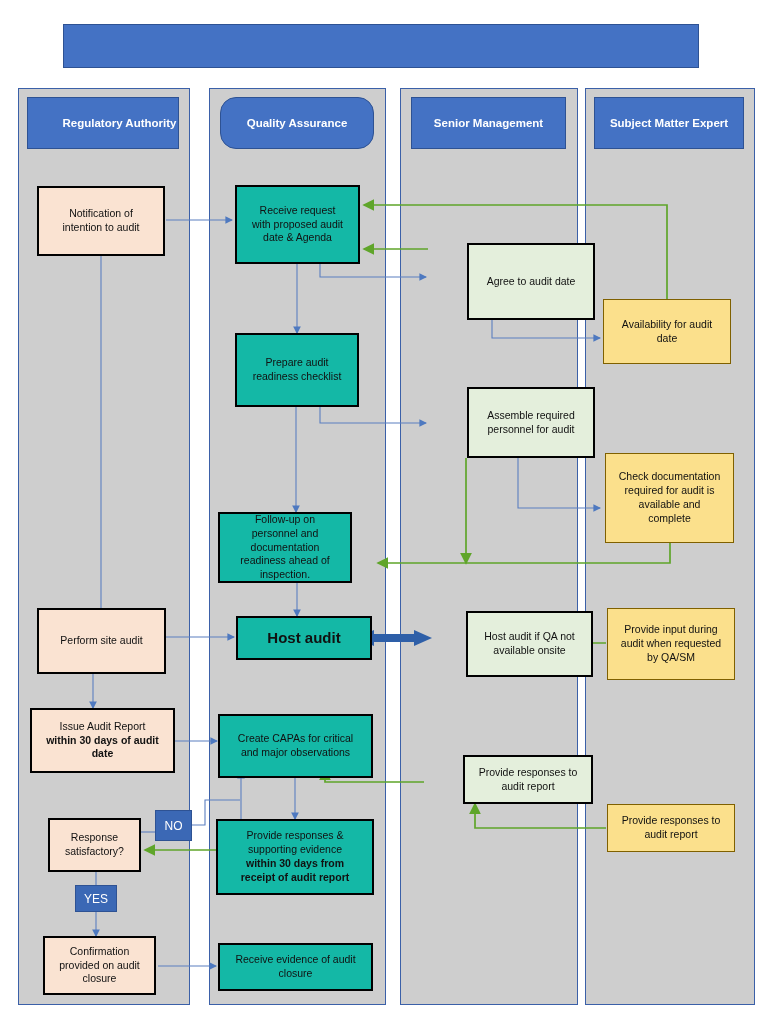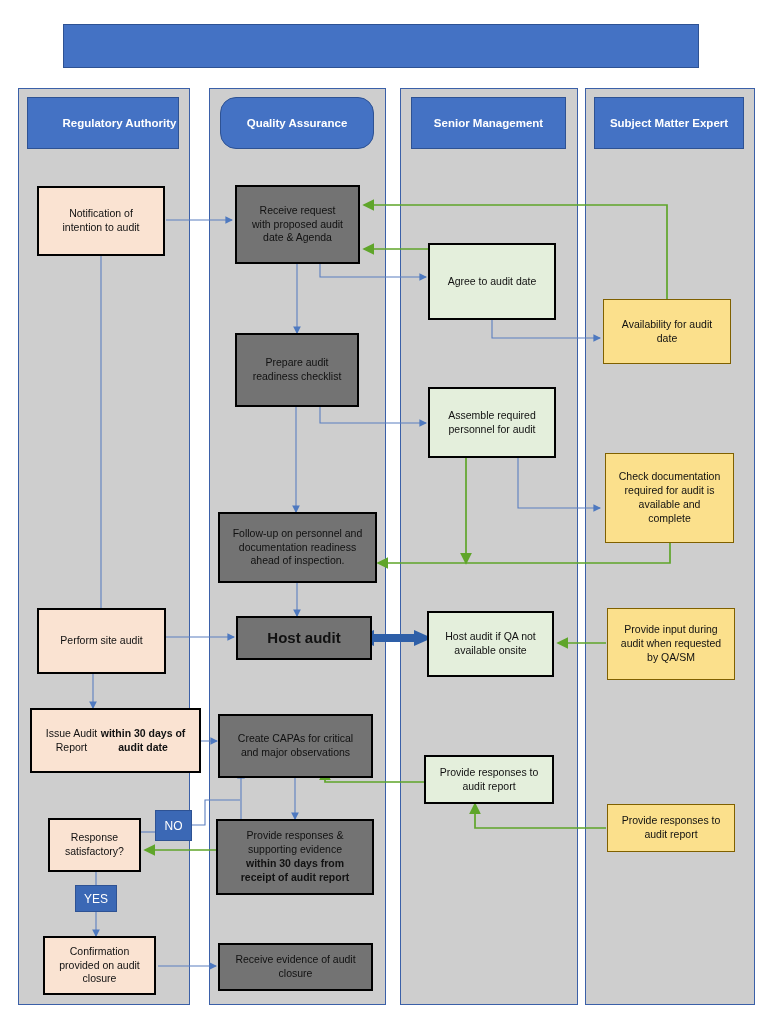--- a/index.html
+++ b/index.html
@@ -21,22 +21,22 @@
             border:1px solid #2E5293;box-sizing:border-box;
             display:flex;align-items:center;justify-content:center;
             color:#ffffff;font-weight:bold;font-size:11.5px;line-height:1.25;
             text-align:center;}
 
   
   .node{position:absolute;box-sizing:border-box;display:flex;
         align-items:center;justify-content:center;text-align:center;
         font-size:10.5px;line-height:1.32;color:#111111;padding:2px 12px;}
   .n-peach{background:#FAE3D2;border:2px solid #000000;}
-  .n-blue {background:#737373;border:2px solid #000000;}
-  .n-green{background:#E4EFDC;border:2px solid #000000;}
+  .n-blue {background:#14b8a6;border:2px solid #000000;}
+  .n-green{background:#E4EFDC;border:2px solid #000000;margin-left:39px;}
   .n-yellow{background:#FBE08C;border:1.5px solid #7F6000;}
   .bold{font-weight:bold;}
   .big{font-size:15px;font-weight:bold;}
 
   .badge{position:absolute;background:#3B68B5;border:1px solid #2E5293;
          box-sizing:border-box;display:flex;align-items:center;
          justify-content:center;color:#ffffff;font-size:12px;}
 
   svg.links{position:absolute;left:0;top:0;width:768px;height:1024px;
             pointer-events:none;}
@@ -147,31 +147,31 @@
   <div class="node n-green" style="left:428px;top:243px;width:128px;height:77px;">Agree to audit date</div>
 
   <div class="node n-yellow" style="left:603px;top:299px;width:128px;height:65px;">Availability for audit date</div>
 
   <div class="node n-blue" style="left:235px;top:333px;width:124px;height:74px;">Prepare audit readiness checklist</div>
 
   <div class="node n-green" style="left:428px;top:387px;width:128px;height:71px;">Assemble required personnel for audit</div>
 
   <div class="node n-yellow" style="left:605px;top:453px;width:129px;height:90px;">Check documentation required for audit is available and complete</div>
 
-  <div class="node n-blue" style="left:218px;top:512px;width:159px;height:71px;">Follow-up on personnel and documentation readiness ahead of inspection.</div>
+  <div class="node n-blue" style="left:218px;top:512px;width:134px;height:71px;">Follow-up on personnel and documentation readiness ahead of inspection.</div>
 
   <div class="node n-peach" style="left:37px;top:608px;width:129px;height:66px;">Perform site audit</div>
 
   <div class="node n-blue big" style="left:236px;top:616px;width:136px;height:44px;">Host audit</div>
 
   <div class="node n-green" style="left:427px;top:611px;width:127px;height:66px;">Host audit if QA not available onsite</div>
 
   <div class="node n-yellow" style="left:607px;top:608px;width:128px;height:72px;">Provide input during audit when requested by QA/SM</div>
 
-  <div class="node n-peach" style="left:30px;top:708px;width:171px;height:65px;flex-direction:row;">
+  <div class="node n-peach" style="left:30px;top:708px;width:145px;height:65px;flex-direction:column;">
     <div>Issue Audit Report</div>
     <div class="bold">within 30 days of audit date</div>
   </div>
 
   <div class="node n-blue" style="left:218px;top:714px;width:155px;height:64px;">Create CAPAs for critical and major observations</div>
 
   <div class="node n-green" style="left:424px;top:755px;width:130px;height:49px;">Provide responses to audit report</div>
 
   <div class="node n-yellow" style="left:607px;top:804px;width:128px;height:48px;">Provide responses to audit report</div>
 

